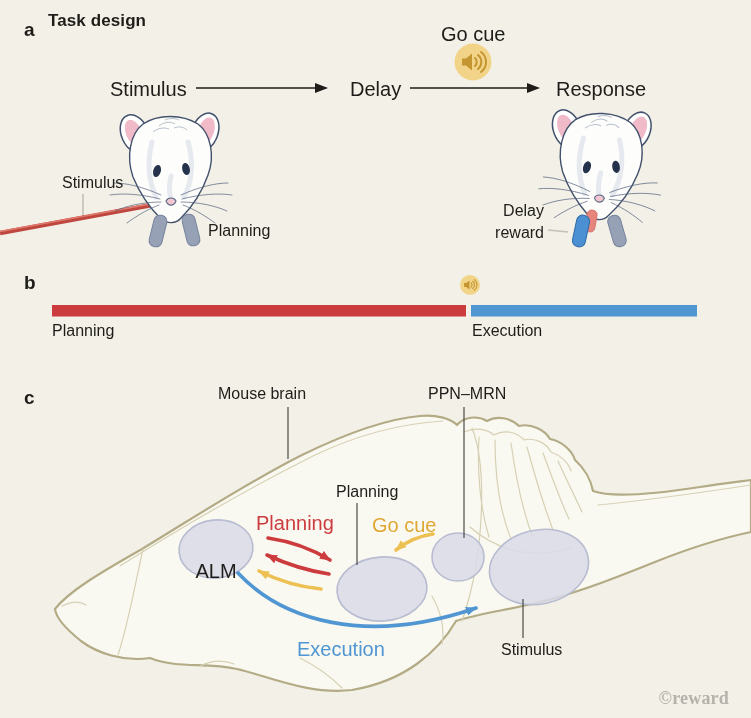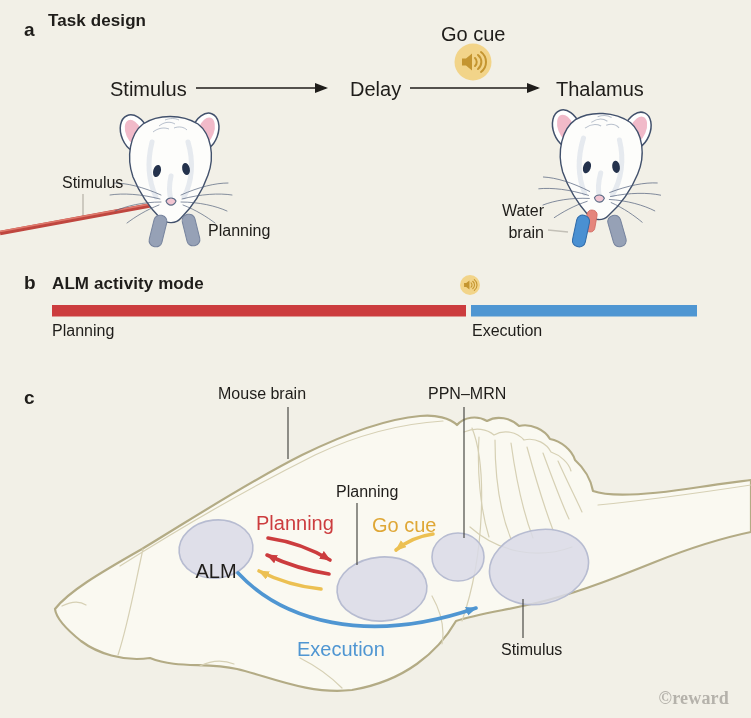--- a/index.html
+++ b/index.html
@@ -136,28 +136,27 @@
 
   <use href="#spk" transform="translate(470,285) scale(0.54)"></use>
   <rect x="52" y="305" width="414" height="11.5" fill="#cc3c3e"></rect>
   <rect x="471" y="305" width="226" height="11.5" fill="#4f96d2"></rect>
 </svg>
 
 <div class="lbl panel-letter" style="left:24px;top:19px">a</div>
 <div class="lbl panel-title" style="left:48px;top:11px">Task design</div>
 <div class="lbl sz17" style="left:110px;top:78px">Stimulus</div>
 <div class="lbl sz17" style="left:350px;top:78px">Delay</div>
-<div class="lbl sz17" style="left:556px;top:78px">Thalamus</div>
+<div class="lbl sz17" style="left:556px;top:78px">Response</div>
 <div class="lbl sz17 center" style="left:441px;top:23px;width:64px">Go cue</div>
 <div class="lbl" style="left:62px;top:174px">Stimulus</div>
 <div class="lbl" style="left:208px;top:222px">Planning</div>
-<div class="lbl wrapblock" style="left:482px;top:200px;width:62px">Water brain</div>
+<div class="lbl wrapblock" style="left:482px;top:200px;width:62px">Delay reward</div>
 
 <div class="lbl panel-letter" style="left:24px;top:272px">b</div>
-<div class="lbl panel-title" style="left:52px;top:274px">ALM activity mode</div>
 <div class="lbl" style="left:52px;top:322px">Planning</div>
 <div class="lbl" style="left:472px;top:322px">Execution</div>
 
 <div class="lbl panel-letter" style="left:24px;top:387px">c</div>
 <div class="lbl" style="left:218px;top:385px">Mouse brain</div>
 <div class="lbl" style="left:428px;top:385px">PPN–MRN</div>
 <div class="lbl" style="left:336px;top:483px">Planning</div>
 <div class="lbl sz17 red" style="left:256px;top:512px">Planning</div>
 <div class="lbl sz17 gold" style="left:372px;top:514px">Go cue</div>
 <div class="lbl alm" style="left:186px;top:560px;width:60px">ALM</div>

